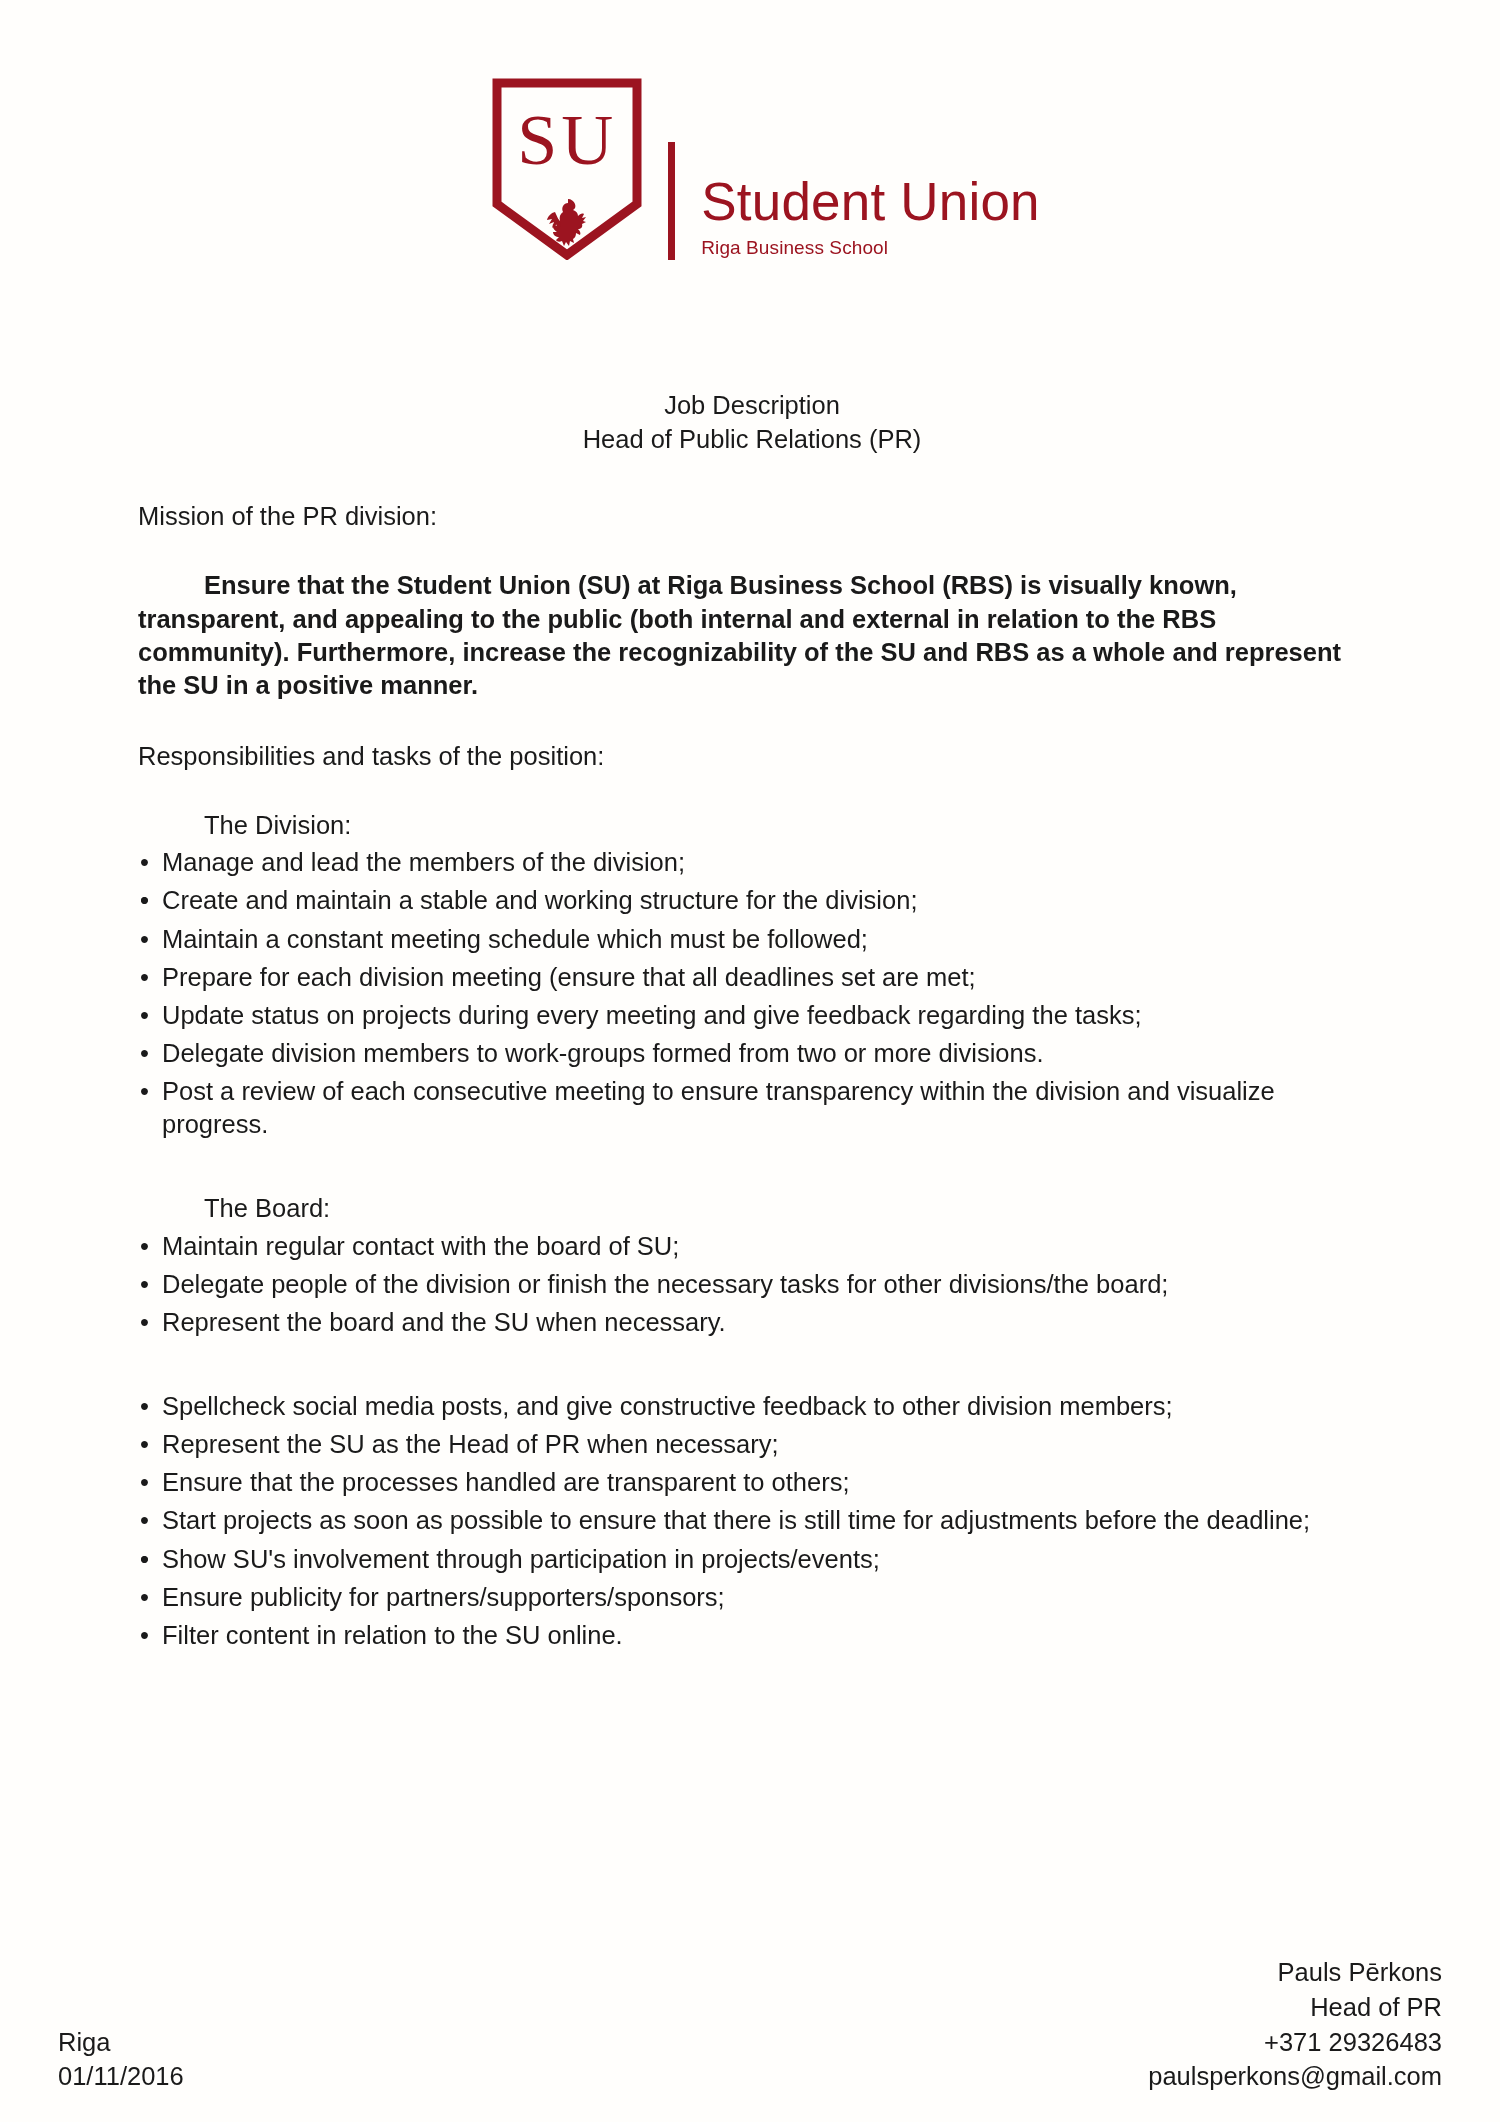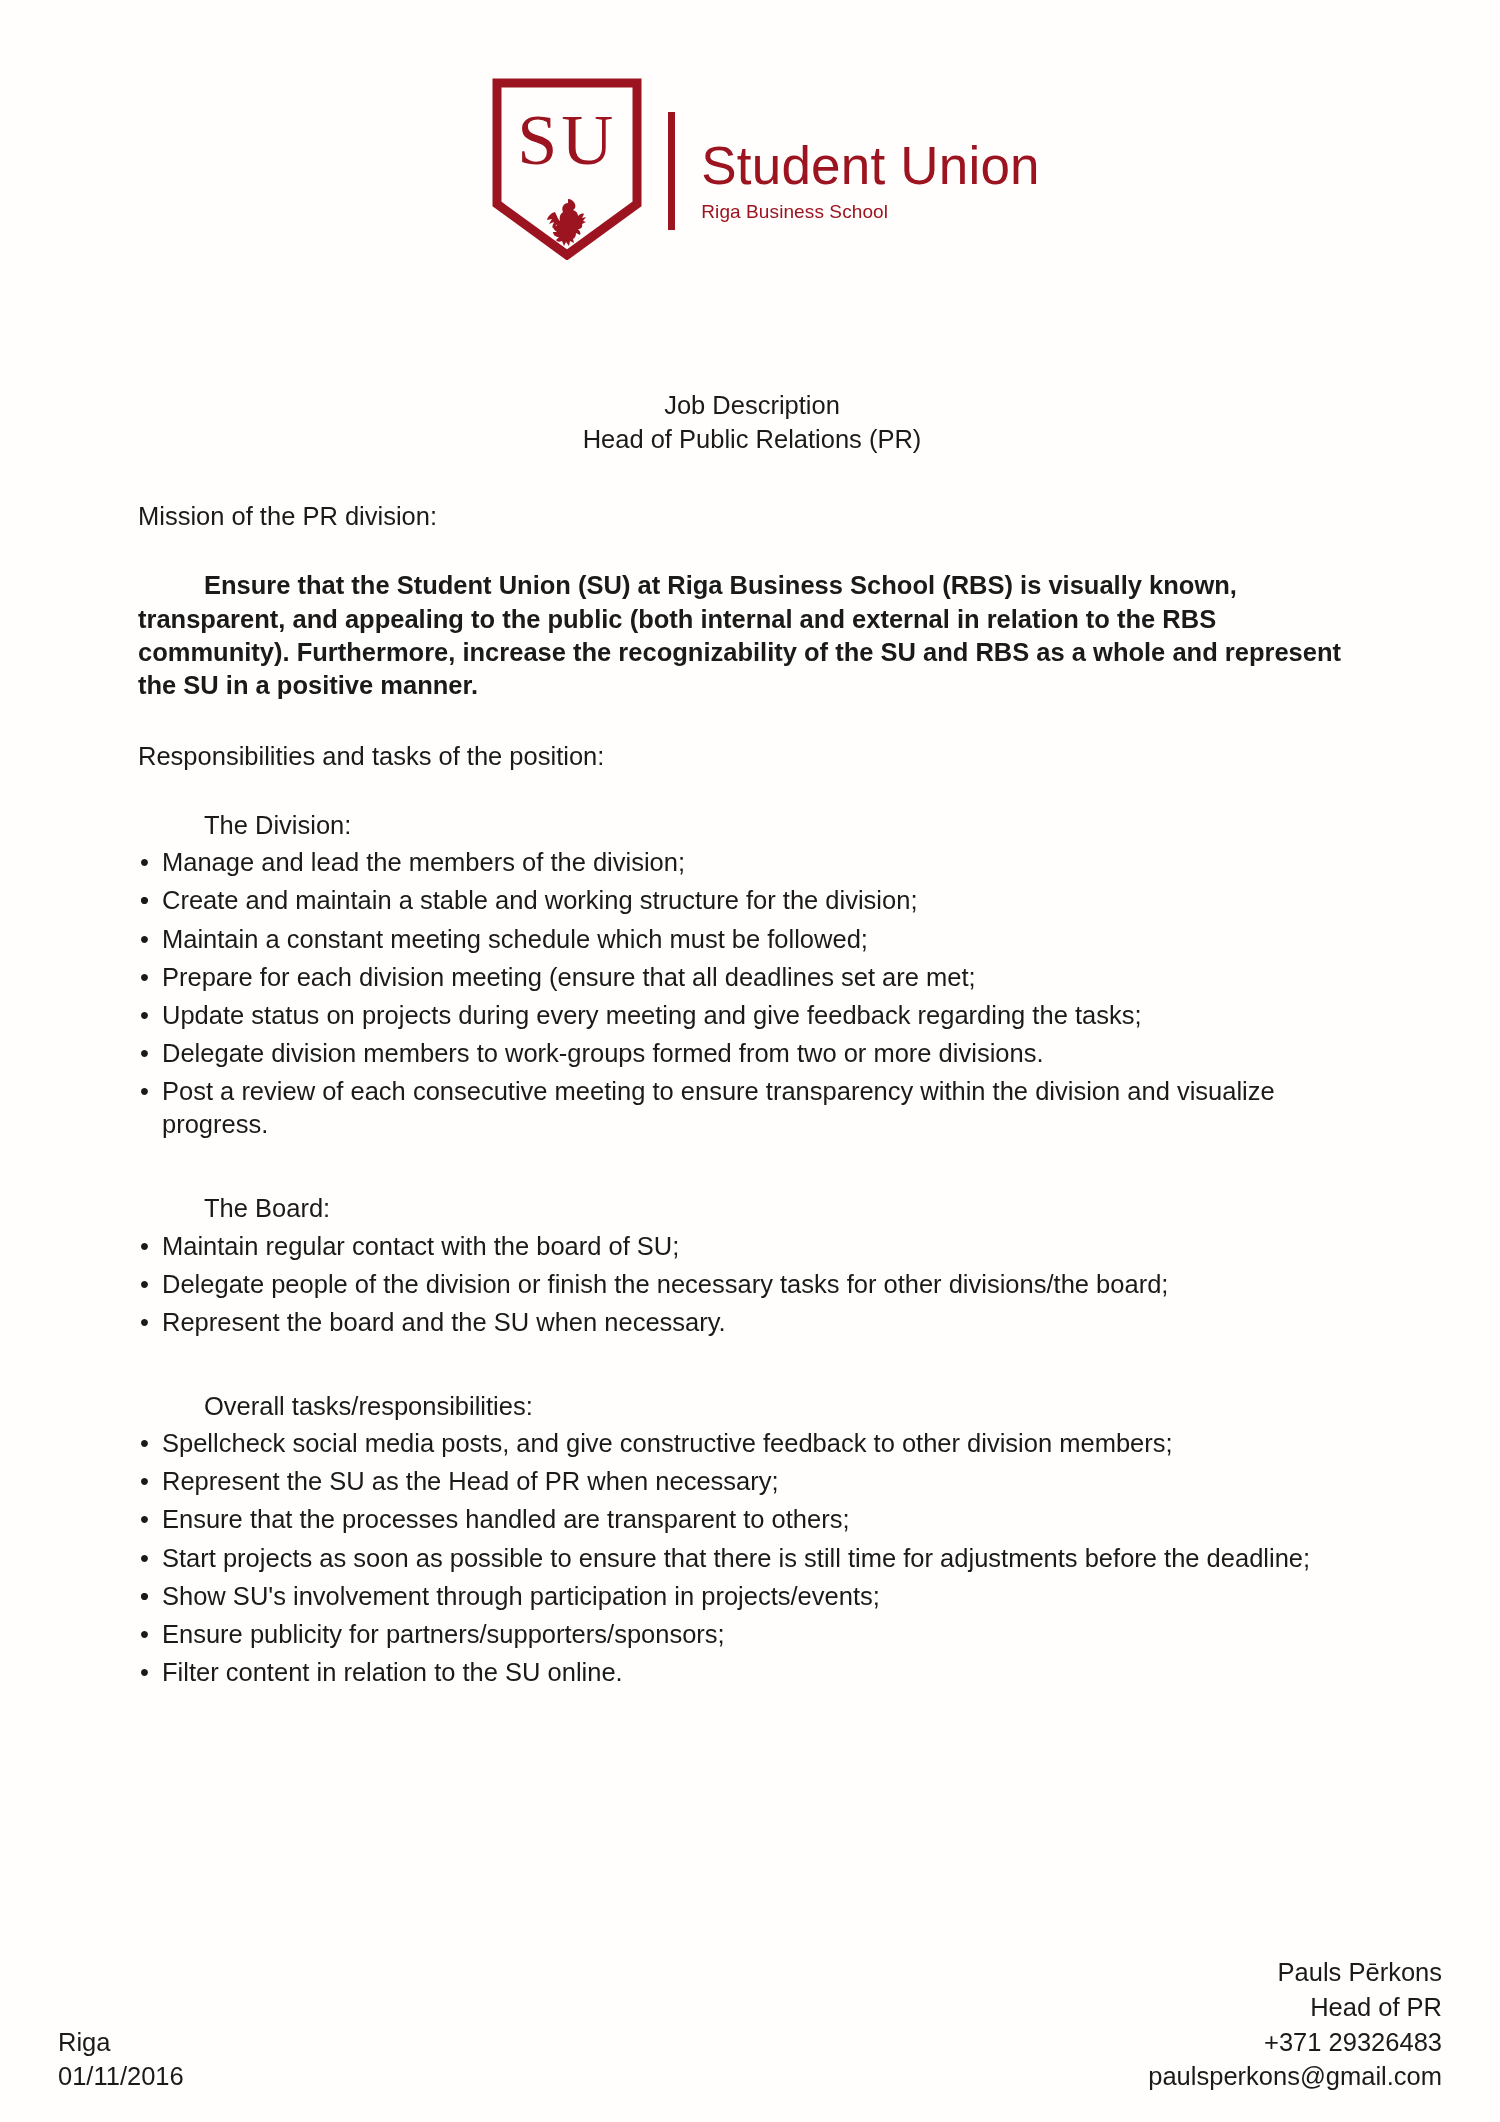--- a/index.html
+++ b/index.html
@@ -23,21 +23,21 @@
     position: absolute;
     top: 78px;
     left: 0;
     width: 100%;
     display: flex;
     justify-content: center;
     align-items: flex-start;
   }
   .logo-block {
     display: flex;
-    align-items: center;
+    align-items: flex-end;
     padding-left: 32px;
   }
   .shield {
     position: relative;
     width: 150px;
     height: 182px;
     margin-right: 26px;
   }
   .shield-frame {
     position: absolute;
@@ -216,21 +216,20 @@
         <ul class="bullets">
           <li><span class="bullet-dot">•</span><span>Maintain regular contact with the board of SU;</span></li>
           <li><span class="bullet-dot">•</span><span>Delegate people of the division or finish the necessary tasks for other divisions/the board;</span></li>
           <li><span class="bullet-dot">•</span><span>Represent the board and the SU when necessary.</span></li>
         </ul>
       </div>
 
       <div class="gap-medium"></div>
 
       <div>
-        <div class="sub-heading">Overall tasks/responsibilities:</div>
         <ul class="bullets">
           <li><span class="bullet-dot">•</span><span>Spellcheck social media posts, and give constructive feedback to other division members;</span></li>
           <li><span class="bullet-dot">•</span><span>Represent the SU as the Head of PR when necessary;</span></li>
           <li><span class="bullet-dot">•</span><span>Ensure that the processes handled are transparent to others;</span></li>
           <li><span class="bullet-dot">•</span><span>Start projects as soon as possible to ensure that there is still time for adjustments before the deadline;</span></li>
           <li><span class="bullet-dot">•</span></li>
           <li><span class="bullet-dot">•</span><span>Show SU's involvement through participation in projects/events;</span></li>
           <li><span class="bullet-dot">•</span><span>Ensure publicity for partners/supporters/sponsors;</span></li>
           <li><span class="bullet-dot">•</span><span>Filter content in relation to the SU online.</span></li>
         </ul>

